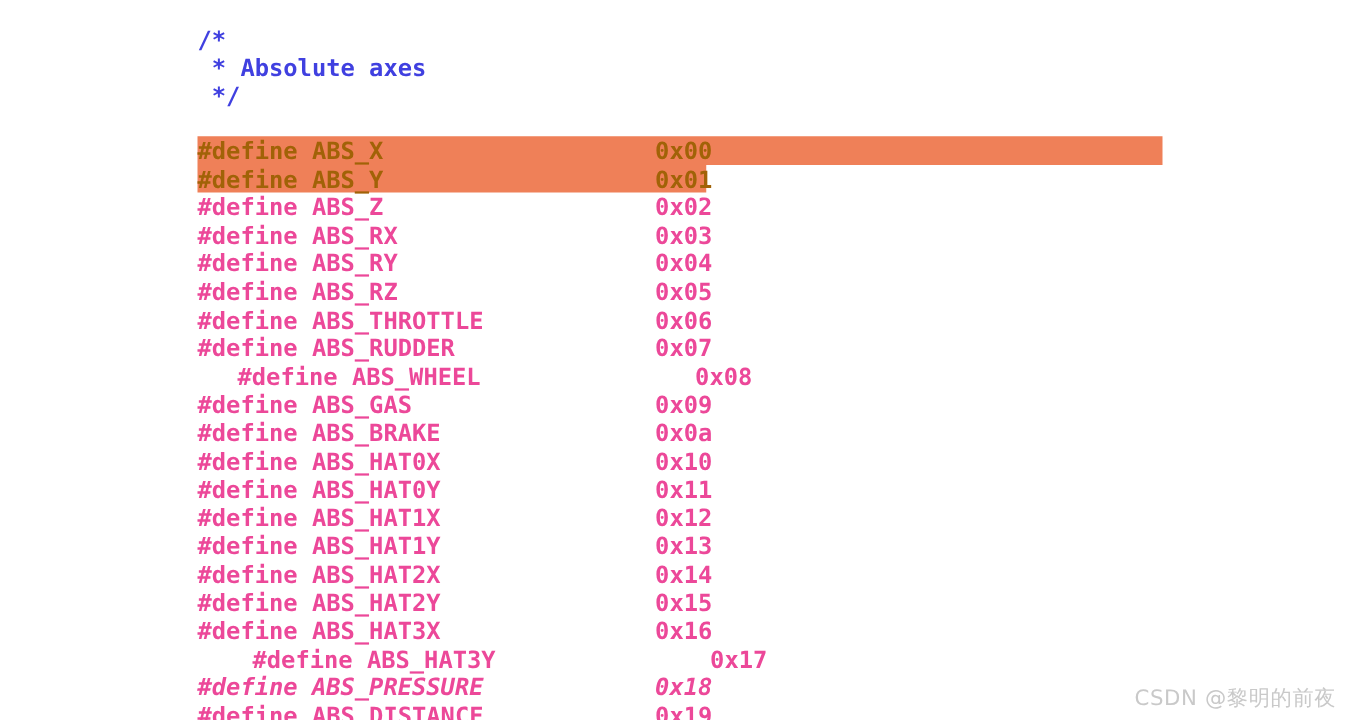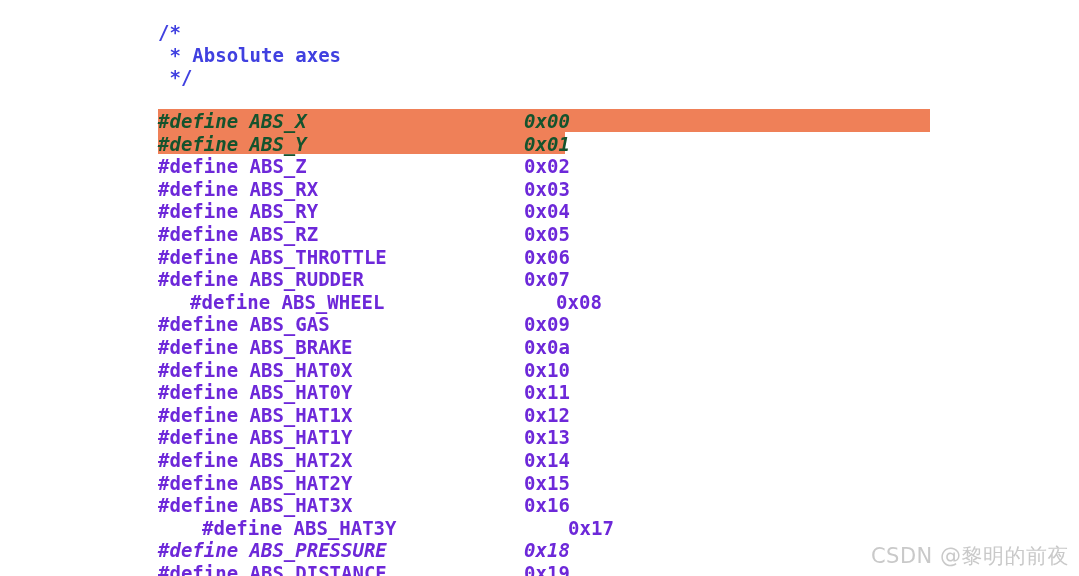--- a/index.html
+++ b/index.html
@@ -37,53 +37,52 @@
   }
 
   
   .comment {
     color: #4040e0;
     font-weight: bold;
   }
 
   
   .define-row {
-    color: #6d28d9;
+    color: #ec4899;
     font-weight: bold;
   }
 
   .define-row .row-inner {
     display: block;
     white-space: pre;
   }
 
   
   .define-row.highlighted {
-    color: #14532d;
-    font-style: italic;
+    color: #a16207;
   }
   .hl-band {
     position: absolute;
     background: #ef8058;
     z-index: 0;
   }
 
   .define-row .row-inner {
     position: relative;
     z-index: 1;
   }
 
   
   #watermark {
     position: absolute;
     right: 10px;
     bottom: 6px;
     color: #c9c9c9;
     font-family: "DejaVu Sans", "Liberation Sans", sans-serif;
-    font-size: 21px;
+    font-size: 17px;
     white-space: nowrap;
     letter-spacing: 0.5px;
     user-select: none;
   }
 </style>
 </head>
 <body>
 
 <div id="code-listing">
     <div class="code-line comment" style="top: 21px;">/*</div>

